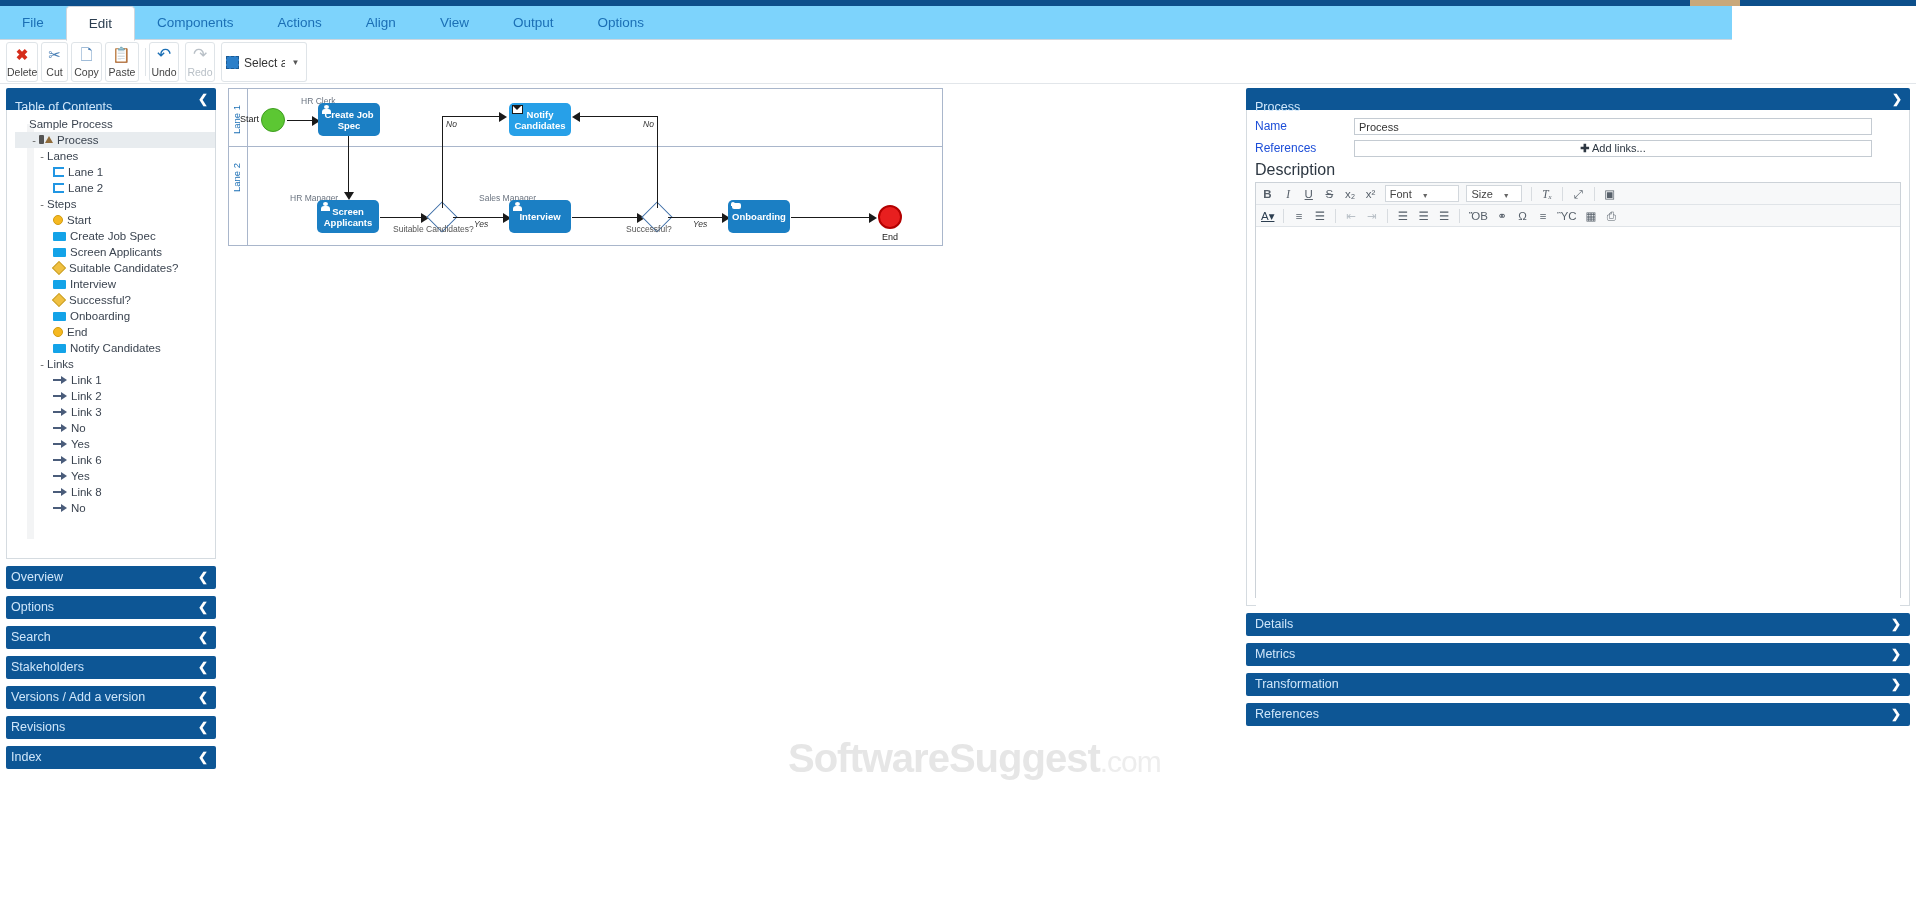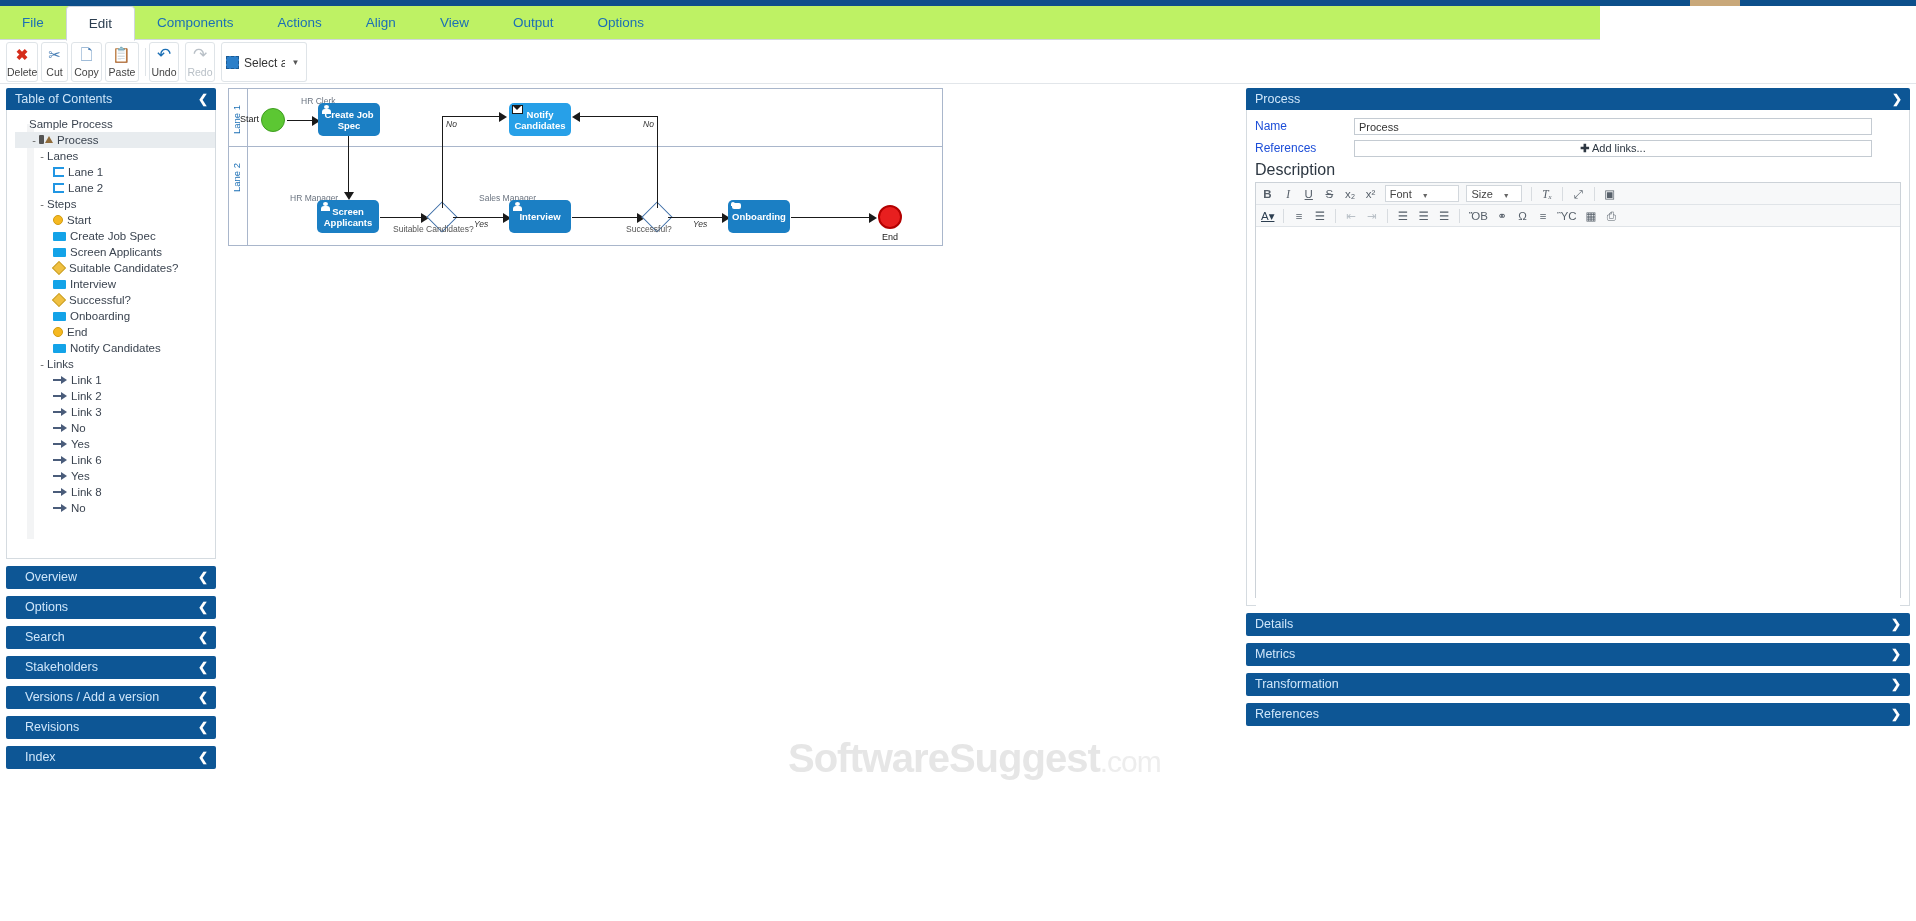--- a/index.html
+++ b/index.html
@@ -22,22 +22,22 @@
   }
   .top-accent-tan {
     position: absolute; left: 1690px; top: 0;
     width: 50px; height: 6px;
     background: #c9a87a;
   }
 
   
   .ribbon-tabs {
     position: absolute; left: 0; top: 6px;
-    width: 1600px; height: 34px;
-    background: #bef264;
+    width: 1732px; height: 34px;
+    background: #7dd3fc;
     border-bottom: 1px solid #cfd6dd;
   }
   .ribbon-tab {
     position: relative; float: left;
     height: 34px; line-height: 34px;
     padding: 0 22px;
     color: #1b6fb5;
     font-size: 13.5px;
     cursor: pointer;
     white-space: nowrap;
@@ -127,21 +127,21 @@
   
   .left-panel {
     position: absolute; left: 6px; top: 88px;
     width: 210px;
   }
   .panel-header {
     height: 22px; line-height: 22px;
     background: #0d5695;
     color: #cfe6fa;
     font-size: 12.5px;
-    padding: 0 9px;
+    padding: 8px 9px;
     border-radius: 2px 2px 0 0;
     cursor: pointer;
     position: relative;
   }
   .panel-header .chev {
     position: absolute; right: 8px; top: 0;
     font-size: 12px; color: #ffffff;
     font-weight: bold;
   }
   .toc-body {
@@ -255,21 +255,21 @@
     width: 7px; height: 415px;
     background: #f3f4f5;
   }
 
   .acc-btn {
     margin-top: 7px;
     height: 23px; line-height: 23px;
     background: #0d5695;
     color: #cfe6fa;
     font-size: 12.5px;
-    padding: 0 19px;
+    padding: 0 5px;
     border-radius: 2px;
     cursor: pointer;
     position: relative;
   }
   .acc-btn .chev {
     position: absolute; right: 8px; top: 0;
     color: #fff; font-weight: bold; font-size: 12px;
   }
 
   

